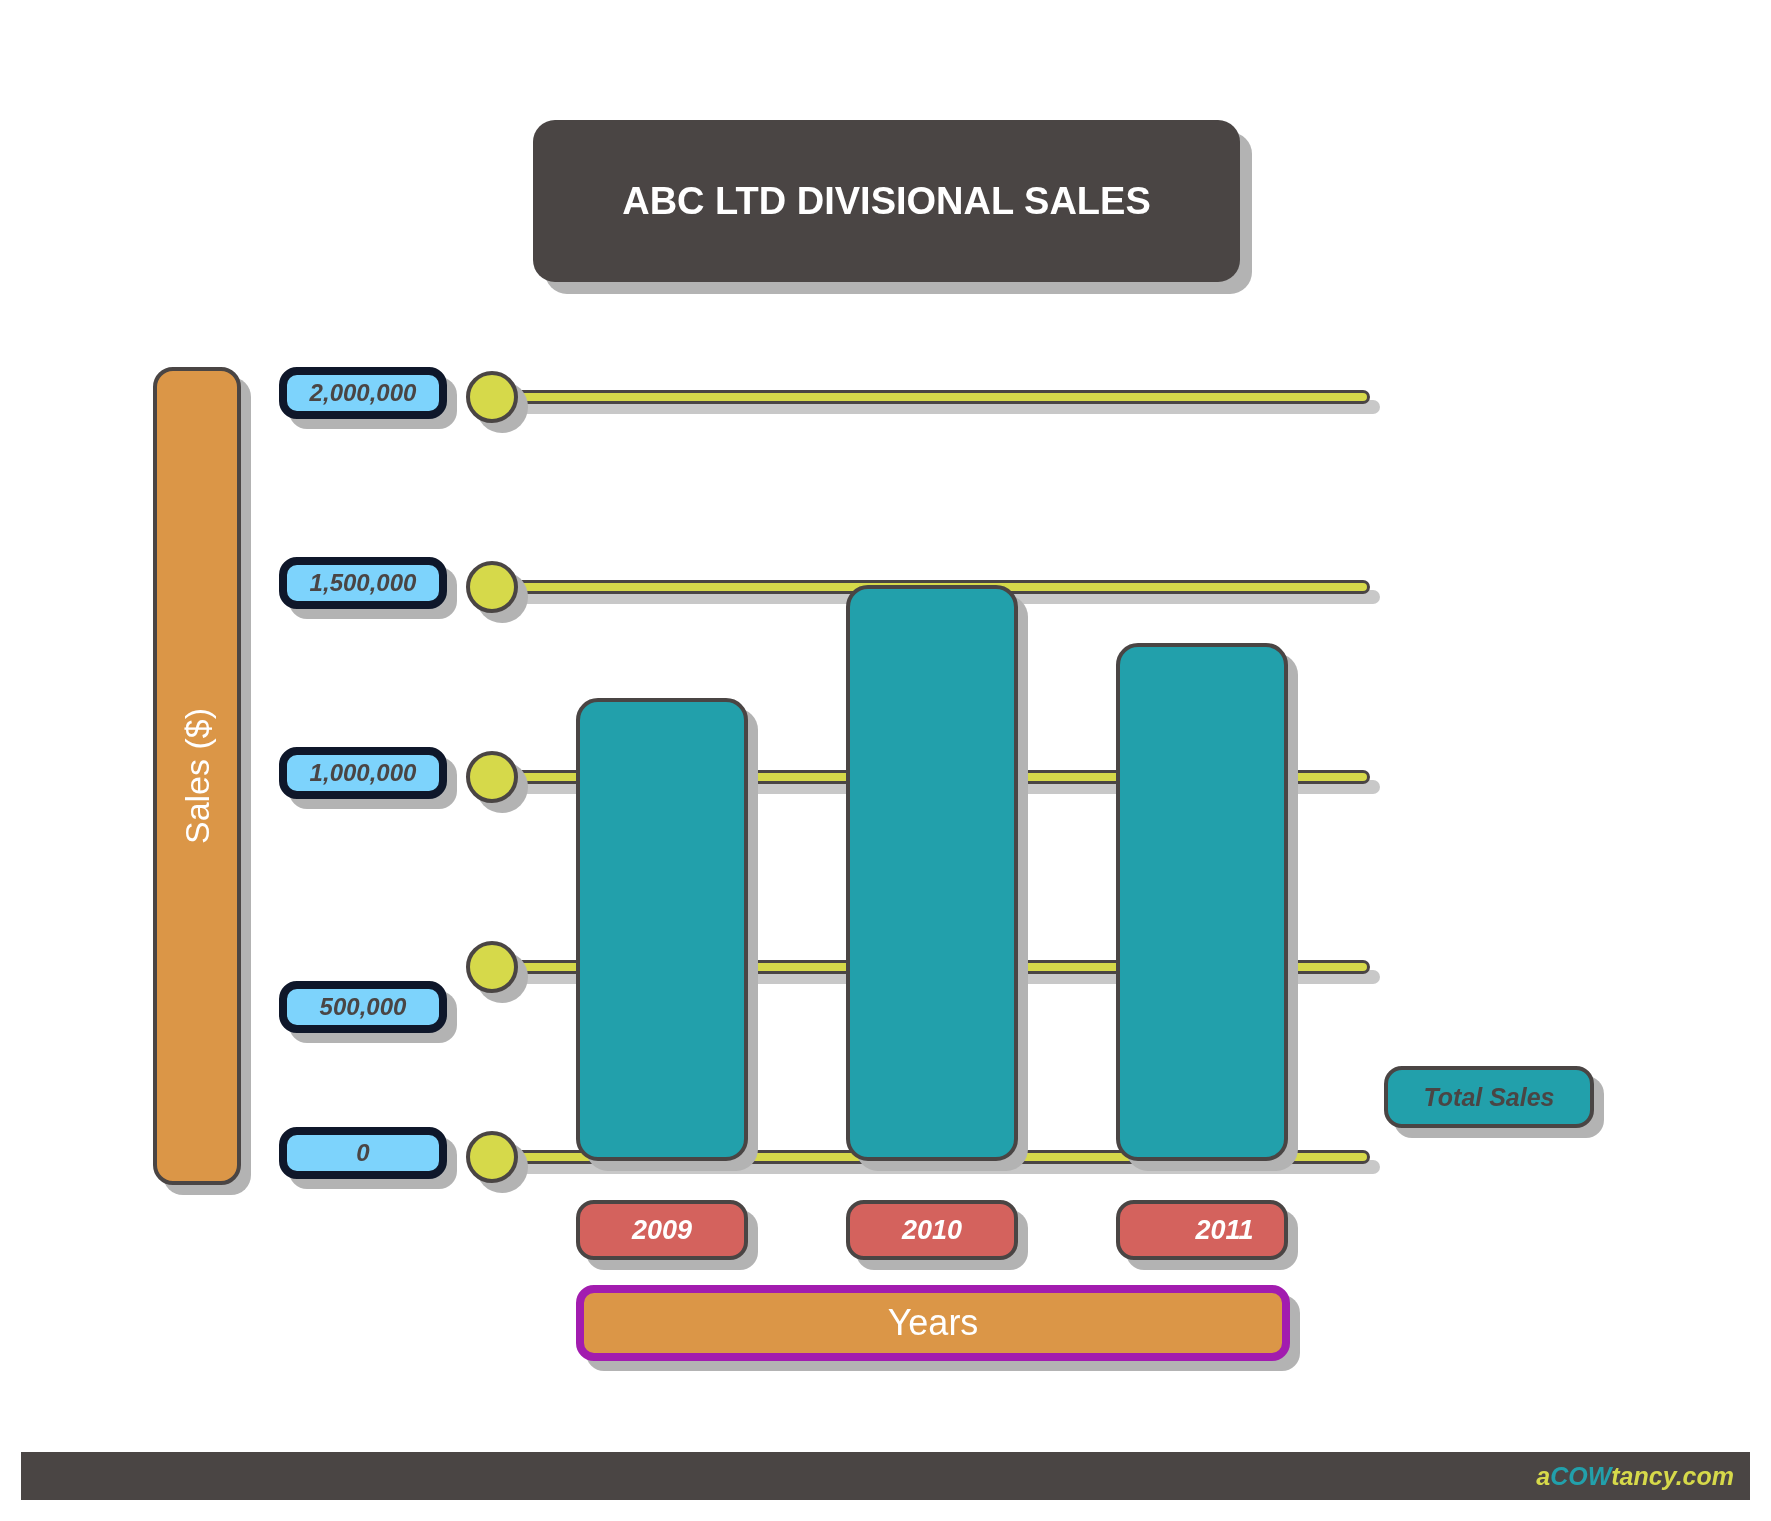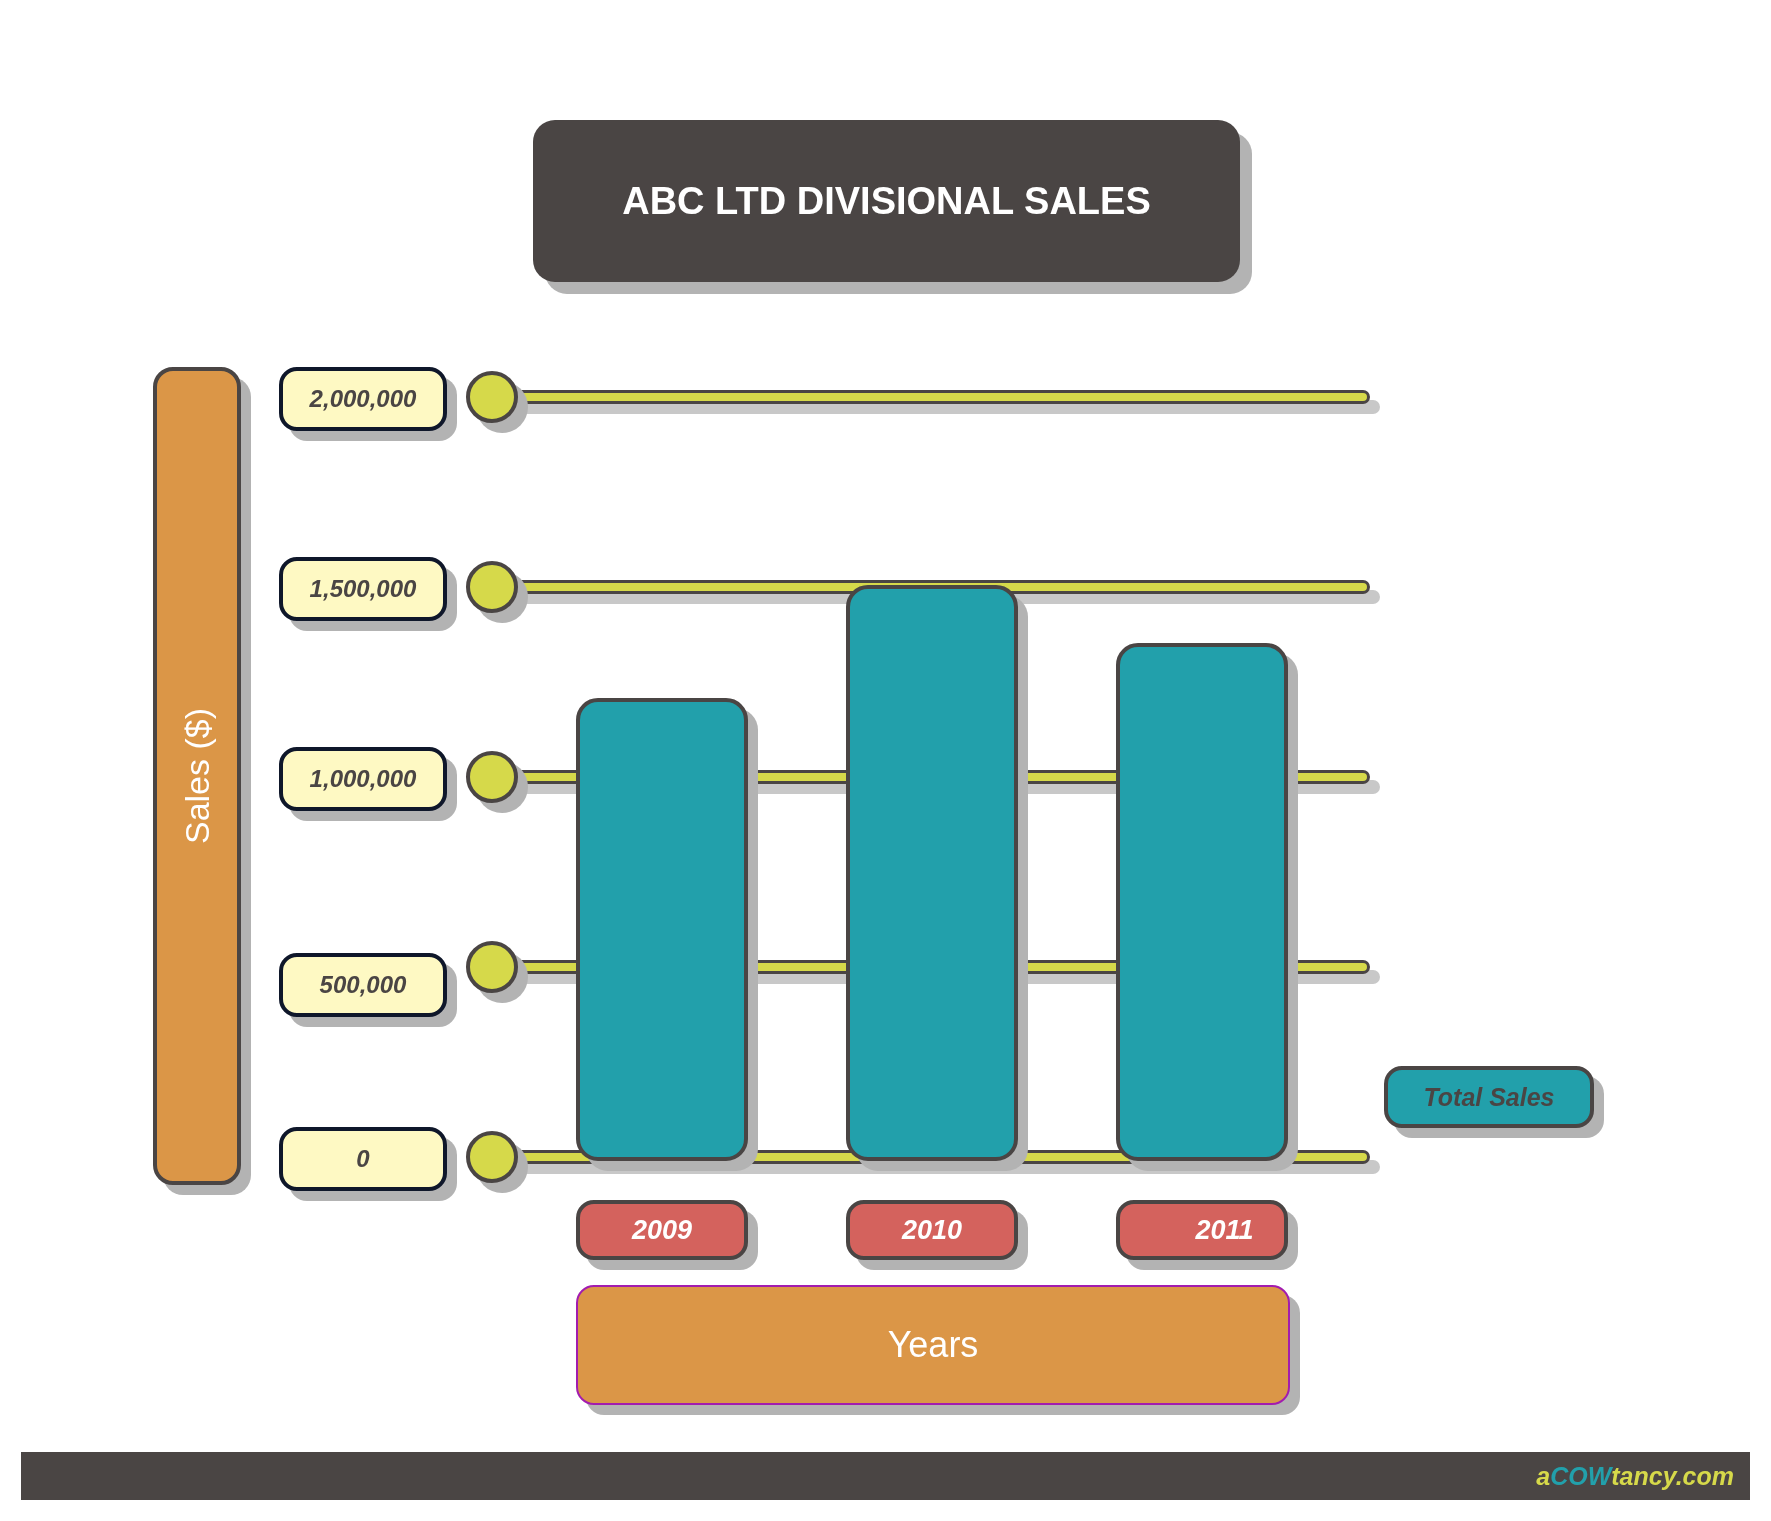--- a/index.html
+++ b/index.html
@@ -1,25 +1,25 @@
 <!DOCTYPE html>
 <html><head>
 <meta charset="utf-8">
 <style>
   html, body { margin:0; padding:0; background:#ffffff; }
   body { width:1771px; height:1521px; position:relative; overflow:hidden; font-family:"Liberation Sans", sans-serif; }
   .title-box { position:absolute; left:533px; top:80px; width:707px; height:162px; background:#4a4544; border-radius:22px; color:#fff; text-align:center; font-weight:bold; font-size:38px; line-height:44px; display:flex; flex-direction:column; justify-content:center; box-shadow: 12px 12px 0 #b3b3b3; margin-top: 40px; }
   .ylabel-bar { position:absolute; left:153px; top:367px; width:88px; height:818px; background:#db9647; border:4px solid #4a4544; border-radius:20px; box-sizing:border-box; box-shadow: 10px 10px 0 #b3b3b3; }
   .ylabel-text { position:absolute; left:50%; top:50%; transform:translate(-50%,-50%) rotate(-90deg); color:#fff; font-size:34px; white-space:nowrap; }
-  .tick-pill { position:absolute; left:279px; width:168px; height:64px; background:#fef9c3; border:4px solid #0f172a; border-radius:18px; box-sizing:border-box; display:flex; align-items:center; justify-content:center; font-weight:bold; font-style:italic; font-size:24px; color:#4a4544; box-shadow: 10px 10px 0 #b3b3b3; }
+  .tick-pill { position:absolute; left:279px; width:168px; height:52px; background:#7dd3fc; border:8px solid #0f172a; border-radius:18px; box-sizing:border-box; display:flex; align-items:center; justify-content:center; font-weight:bold; font-style:italic; font-size:24px; color:#4a4544; box-shadow: 10px 10px 0 #b3b3b3; }
   .grid-line { position:absolute; left:490px; width:880px; height:14px; background:#d6d94a; border:3px solid #4a4544; border-radius:8px; box-sizing:border-box; box-shadow: 10px 10px 0 #c8c8c8; }
   .knob { position:absolute; left:466px; width:52px; height:52px; border-radius:50%; background:#d6d94a; border:4px solid #4a4544; box-sizing:border-box; box-shadow: 10px 10px 0 #b3b3b3; }
   .bar { position:absolute; width:172px; background:#22a0ab; border:4px solid #4a4544; border-radius:22px; box-sizing:border-box; box-shadow: 10px 10px 0 #b3b3b3; }
   .year-pill { position:absolute; top:1200px; width:172px; height:60px; background:#d4625d; border:4px solid #4a4544; border-radius:18px; box-sizing:border-box; display:flex; align-items:center; justify-content:center; font-weight:bold; font-style:italic; font-size:27px; color:#ffffff; box-shadow: 10px 10px 0 #b3b3b3; }
-  .xlabel-bar { position:absolute; left:576px; top:1285px; width:714px; height:120px; background:#db9647; border:2px solid #a21caf; border-radius:18px; box-sizing:border-box; display:flex; align-items:center; justify-content:center; color:#fff; font-size:36px; box-shadow: 10px 10px 0 #b3b3b3; }
+  .xlabel-bar { position:absolute; left:576px; top:1285px; width:714px; height:76px; background:#db9647; border:8px solid #a21caf; border-radius:18px; box-sizing:border-box; display:flex; align-items:center; justify-content:center; color:#fff; font-size:36px; box-shadow: 10px 10px 0 #b3b3b3; }
   .legend { position:absolute; left:1384px; top:1066px; width:210px; height:62px; background:#22a0ab; border:4px solid #4a4544; border-radius:18px; box-sizing:border-box; display:flex; align-items:center; justify-content:center; font-weight:bold; font-style:italic; font-size:25px; color:#4a4544; box-shadow: 10px 10px 0 #b3b3b3; }
   .footer { position:absolute; left:21px; top:1452px; width:1729px; height:48px; background:#4a4544; }
   .brand { position:absolute; right:16px; top:50%; transform:translateY(-50%); font-weight:bold; font-style:italic; font-size:25px; }
   .brand .a { color:#d6d94a; }
   .brand .b { color:#22a0ab; }
 </style>
 </head>
 <body>
 
 <div class="title-box">
@@ -38,21 +38,21 @@
 
 <div class="knob" style="top:371px;"></div>
 <div class="knob" style="top:561px;"></div>
 <div class="knob" style="top:751px;"></div>
 <div class="knob" style="top:941px;"></div>
 <div class="knob" style="top:1131px;"></div>
 
 <div class="tick-pill" style="top:367px;">2,000,000</div>
 <div class="tick-pill" style="top:557px;">1,500,000</div>
 <div class="tick-pill" style="top:747px;">1,000,000</div>
-<div class="tick-pill" style="top:953px;">500,000</div>
+<div class="tick-pill" style="top:981px;">500,000</div>
 <div class="tick-pill" style="top:1127px;">0</div>
 
 <div class="bar" style="left:576px; top:698px; height:463px;"></div>
 <div class="bar" style="left:846px; top:585px; height:576px;"></div>
 <div class="bar" style="left:1116px; top:643px; height:518px;"></div>
 
 <div class="year-pill" style="left:576px;">2009</div>
 <div class="year-pill" style="left:846px;">2010</div>
 <div class="year-pill" style="left:1116px;padding-left:45px;">2011</div>
 

